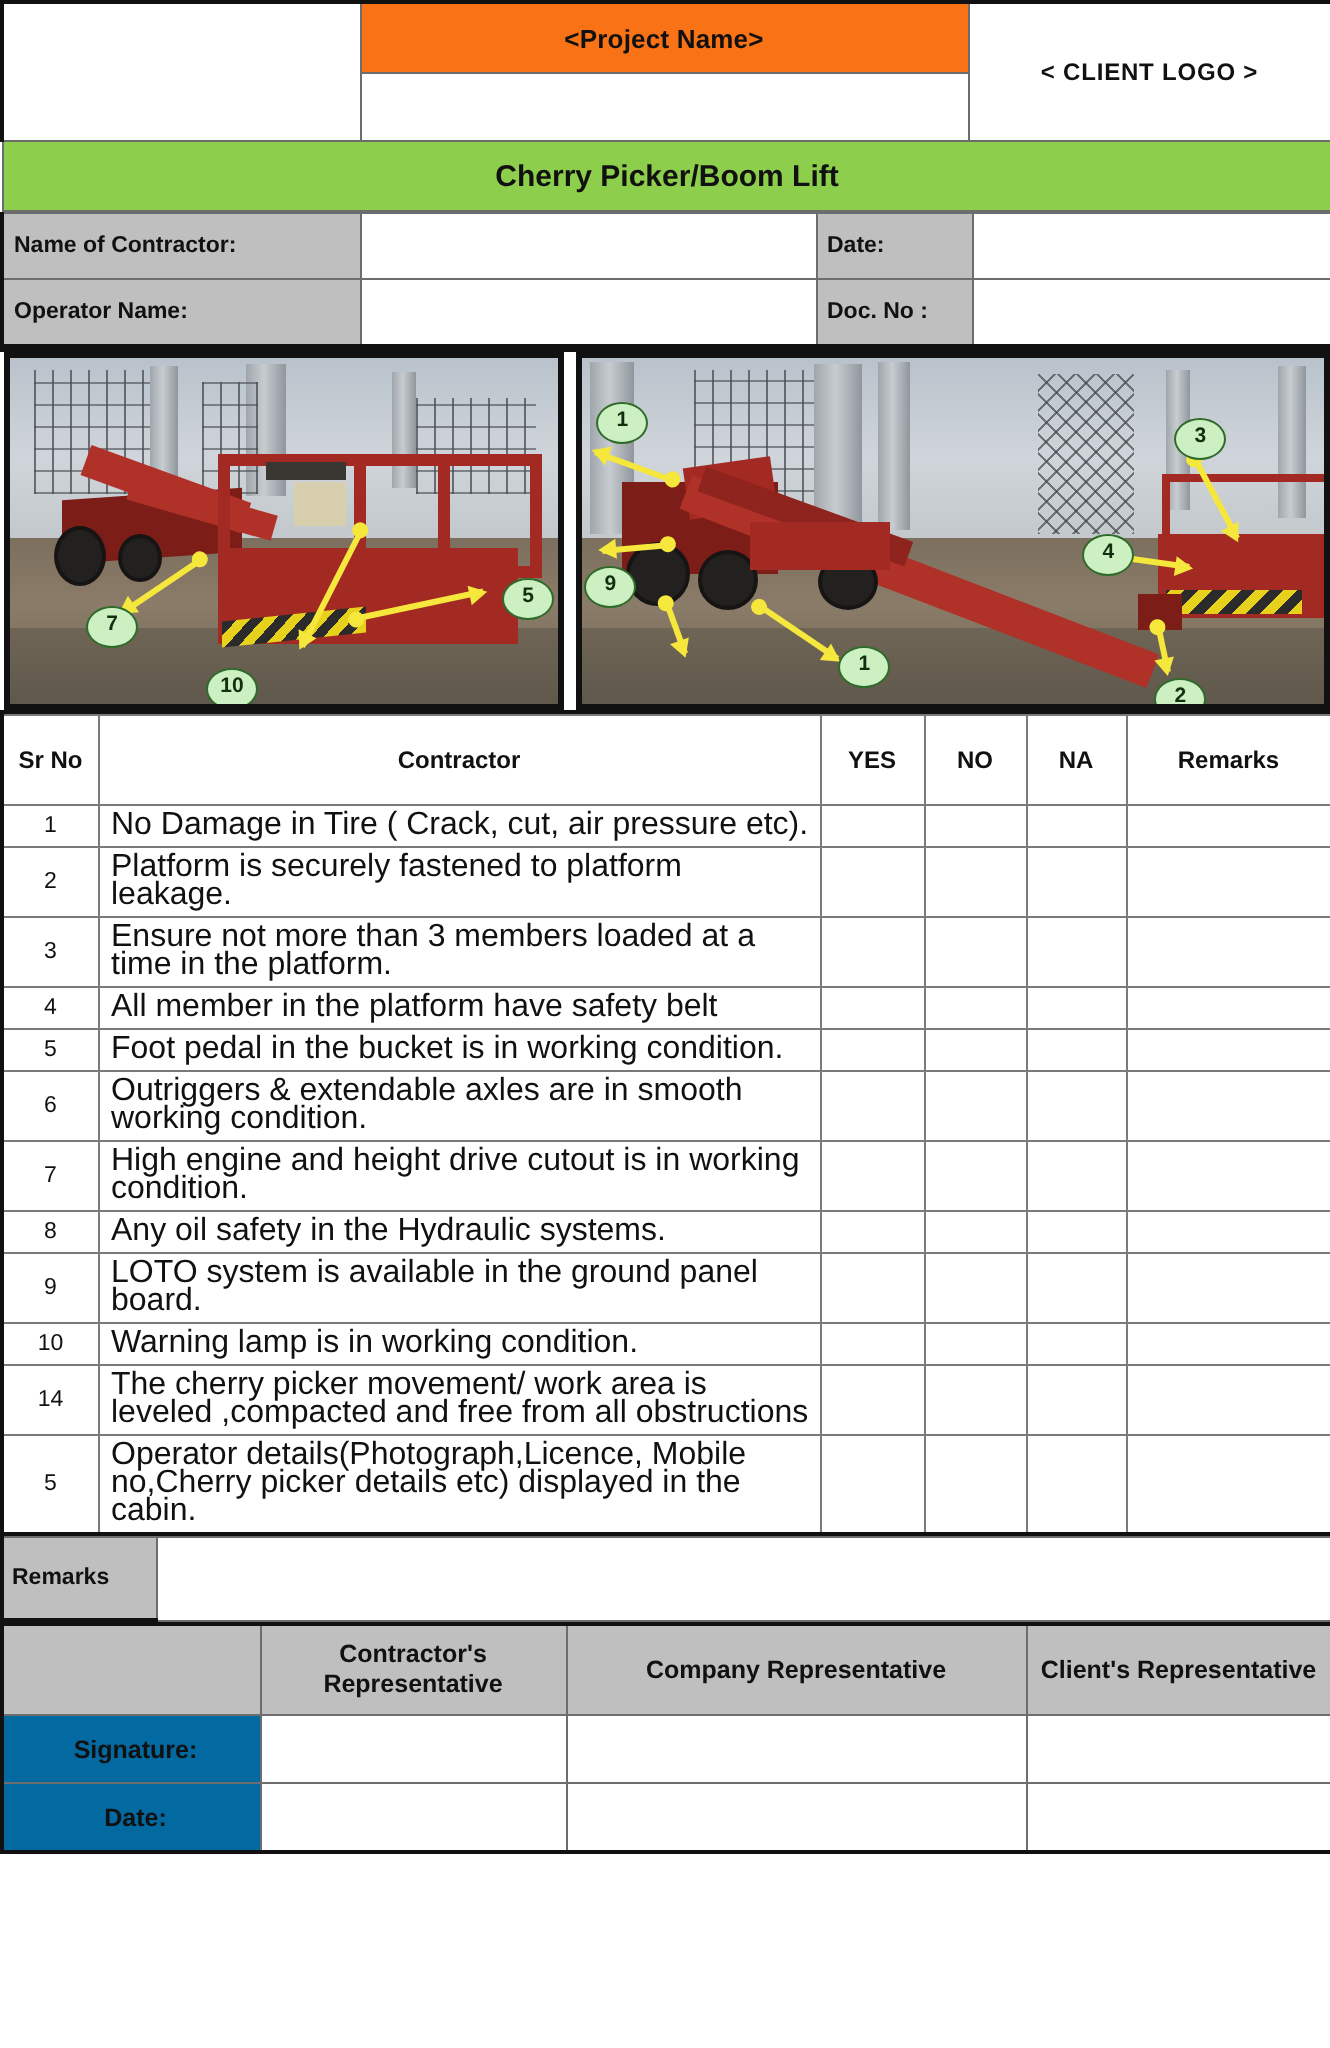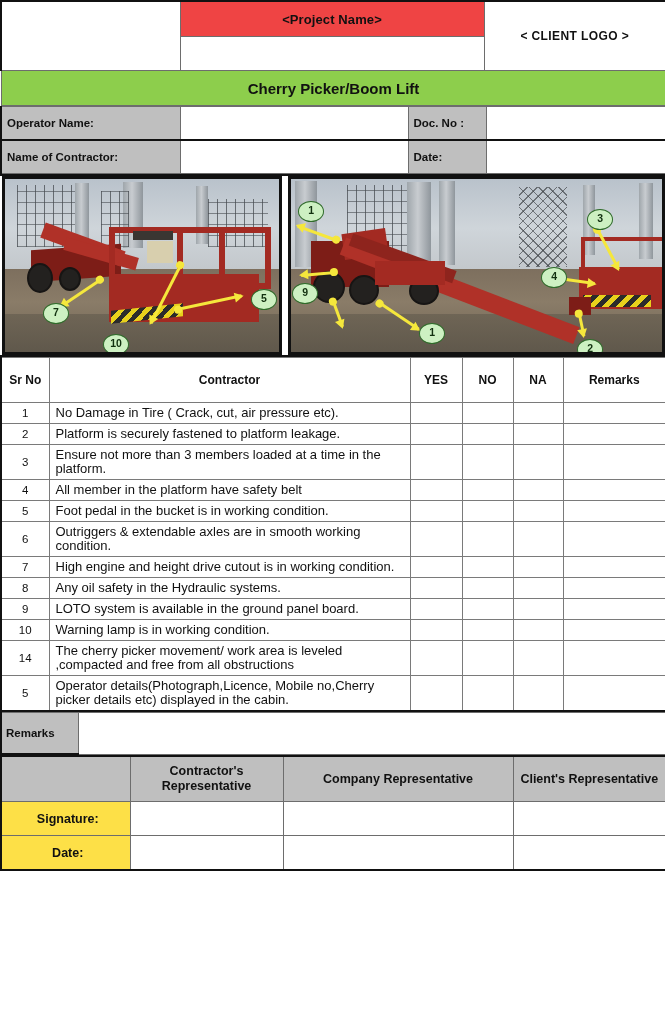--- a/index.html
+++ b/index.html
@@ -30,21 +30,21 @@
     border: 1px solid #808080;
     padding: 0;
     vertical-align: middle;
     font-weight: normal;
     font-size: 11px;
   }
 
   
   .hdr-table { width: 665px; }
   .hdr-table td { border: 1px solid #6d6d6d; }
-  .cell-gray { background: #ef4444; }
+  .cell-gray { background: #f97316; }
   .cell-white { background: #ffffff; }
   .proj-name {
     text-align: center;
     font-weight: bold;
     font-size: 13px;
     letter-spacing: .1px;
   }
   .client-logo {
     text-align: center;
     font-weight: bold;
@@ -182,21 +182,21 @@
     text-align: center;
     font-size: 12px;
     height: 44px;
   }
   .sr {
     text-align: center;
     font-size: 11.5px;
   }
   .desc {
     padding: 3px 4px 3px 6px;
-    font-size: 13px;
+    font-size: 16px;
     line-height: 14px;
   }
   .outer-left  { border-left: 2px solid #111 !important; }
   .outer-right { border-right: 2px solid #111 !important; }
   .outer-top   { border-top: 2px solid #111 !important; }
   .outer-bottom{ border-bottom: 2px solid #111 !important; }
 
   
   .remarks-table td { border: 1px solid #6d6d6d; }
   .remarks-lbl {
@@ -213,21 +213,21 @@
     text-align: center;
     font-weight: bold;
     font-size: 12.5px;
   }
   .sign-head {
     background: #bfbfbf;
     height: 44px;
     line-height: 15px;
   }
   .sign-rowlbl {
-    background: #fde047;
+    background: #0369a1;
     text-align: left;
     padding-left: 4px;
     height: 33px;
     font-size: 12px;
   }
 </style>
 </head>
 <body>
 
 <div class="sheet">
@@ -255,30 +255,30 @@
 
   <table class="hdr-table">
     <colgroup>
       <col style="width:179px">
         <col style="width:228px">
         <col style="width:78px">
         <col style="width:180px">
     </colgroup>
     <tbody>
       <tr>
+        <td class="lbl outer-left" style="height:32px">Name of Contractor:</td>
+        <td class="cell-white"></td>
+        <td class="lbl">Date:</td>
+        <td class="cell-white outer-right"></td>
+      </tr>
+      <tr>
         <td class="lbl outer-left outer-bottom" style="height:32px">Operator Name:</td>
         <td class="cell-white outer-bottom"></td>
         <td class="lbl outer-bottom">Doc. No :</td>
         <td class="cell-white outer-right outer-bottom"></td>
-      </tr>
-      <tr>
-        <td class="lbl outer-left" style="height:32px">Name of Contractor:</td>
-        <td class="cell-white"></td>
-        <td class="lbl">Date:</td>
-        <td class="cell-white outer-right"></td>
       </tr>
     </tbody>
   </table>
 
   <div class="photo-row">
 
     <div class="photo photo-left">
       <div class="sky"></div>
       <div class="ground"></div>
       <div class="mud"></div>

